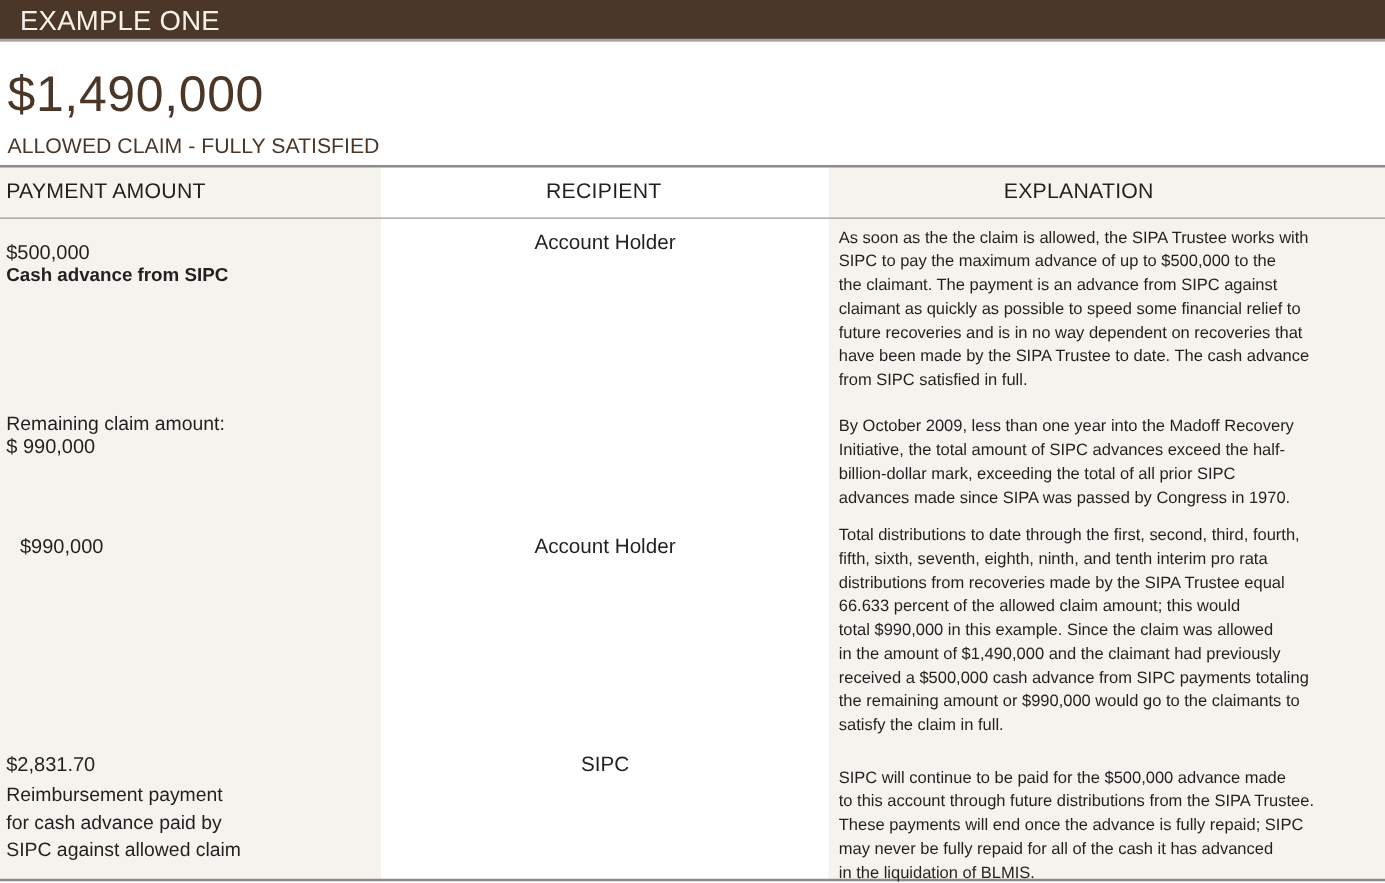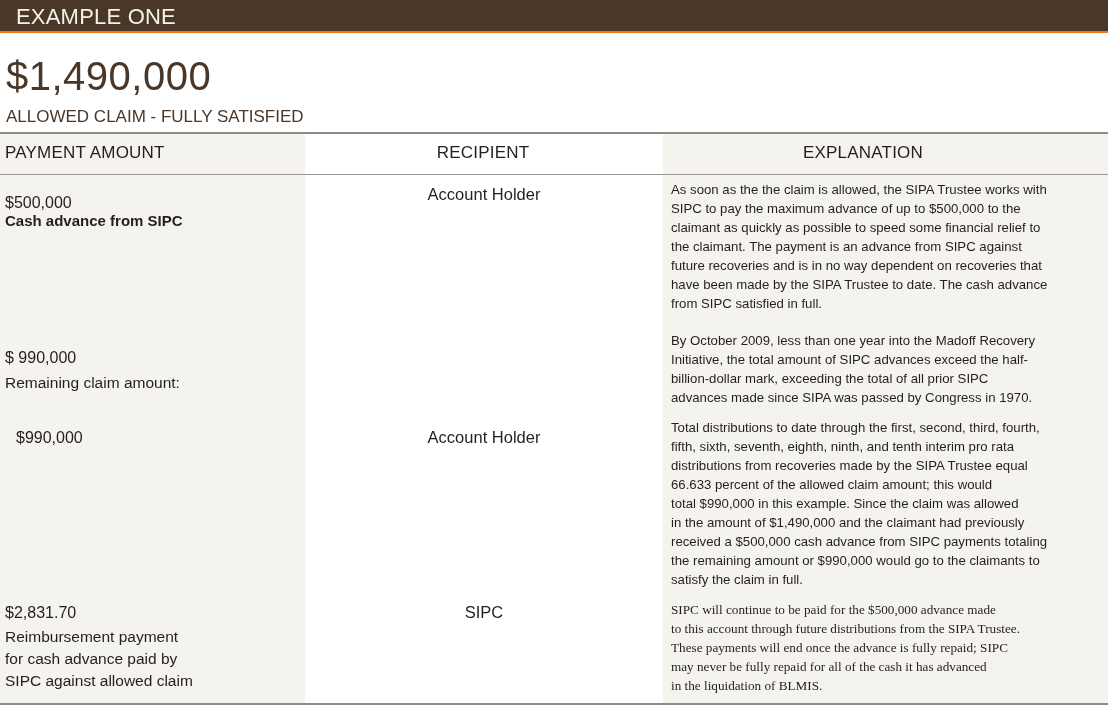--- a/index.html
+++ b/index.html
@@ -14,21 +14,21 @@
       overflow: hidden;
       font-family: "Liberation Sans", "DejaVu Sans", sans-serif;
       color: #231f20;
     }
     .banner {
       position: absolute;
       left: 0; top: 0;
       width: 1108px;
       height: 33px;
       background: #4b3728;
-      border-bottom: 2px solid #f97316;
+      border-bottom: 2px solid #a3a3a3;
       box-sizing: border-box;
     }
     .banner-title {
       position: absolute;
       left: 16px;
       top: 3px;
       font-size: 22px;
       letter-spacing: 0.2px;
       color: #f6f2ea;
       line-height: 28px;
@@ -132,28 +132,28 @@
   <div class="th c1">PAYMENT AMOUNT</div>
   <div class="th c2">RECIPIENT</div>
   <div class="th c3">EXPLANATION</div>
 
   <div class="cell amt" style="left:5px; top:61px;">$500,000</div>
   <div class="cell amt-desc" style="left:5px; top:79px;font-weight:bold;">Cash advance from SIPC</div>
   <div class="cell recipient" style="top:52px;">Account Holder</div>
   <div class="cell expl" style="top:48px;">
     <span class="line">As soon as the the claim is allowed, the SIPA Trustee works with</span>
     <span class="line">SIPC to pay the maximum advance of up to $500,000 to the</span>
+    <span class="line">the claimant. The payment is an advance from SIPC against</span>
     <span class="line">claimant as quickly as possible to speed some financial relief to</span>
-    <span class="line">the claimant. The payment is an advance from SIPC against</span>
     <span class="line">future recoveries and is in no way dependent on recoveries that</span>
     <span class="line">have been made by the SIPA Trustee to date. The cash advance</span>
     <span class="line">from SIPC satisfied in full.</span>
   </div>
 
-  <div class="cell amt-desc" style="left:5px; top:198px; font-size:15.5px;margin-top:43px;">Remaining claim amount:</div>
+  <div class="cell amt-desc" style="left:5px; top:198px; font-size:15.5px;">Remaining claim amount:</div>
   <div class="cell amt" style="left:5px; top:216px;">$ 990,000</div>
   <div class="cell expl" style="top:199px;">
     <span class="line">By October 2009, less than one year into the Madoff Recovery</span>
     <span class="line">Initiative, the total amount of SIPC advances exceed the half-</span>
     <span class="line">billion-dollar mark, exceeding the total of all prior SIPC</span>
     <span class="line">advances made since SIPA was passed by Congress in 1970.</span>
   </div>
 
   <div class="cell amt" style="left:16px; top:296px;">$990,000</div>
   <div class="cell recipient" style="top:295px;">Account Holder</div>
@@ -169,20 +169,20 @@
     <span class="line">satisfy the claim in full.</span>
   </div>
 
   <div class="cell amt" style="left:5px; top:471px;">$2,831.70</div>
   <div class="cell amt-desc-tall" style="left:5px; top:494px;">
     <div>Reimbursement payment</div>
     <div>for cash advance paid by</div>
     <div>SIPC against allowed claim</div>
   </div>
   <div class="cell recipient" style="top:470px;">SIPC</div>
-  <div class="cell expl" style="top:468px;font-family:Liberation Serif, serif;">
+  <div class="cell expl" style="top:480px;">
     <span class="line">SIPC will continue to be paid for the $500,000 advance made</span>
     <span class="line">to this account through future distributions from the SIPA Trustee.</span>
     <span class="line">These payments will end once the advance is fully repaid; SIPC</span>
     <span class="line">may never be fully repaid for all of the cash it has advanced</span>
     <span class="line">in the liquidation of BLMIS.</span>
   </div>
 </div>
 
 </body></html>

